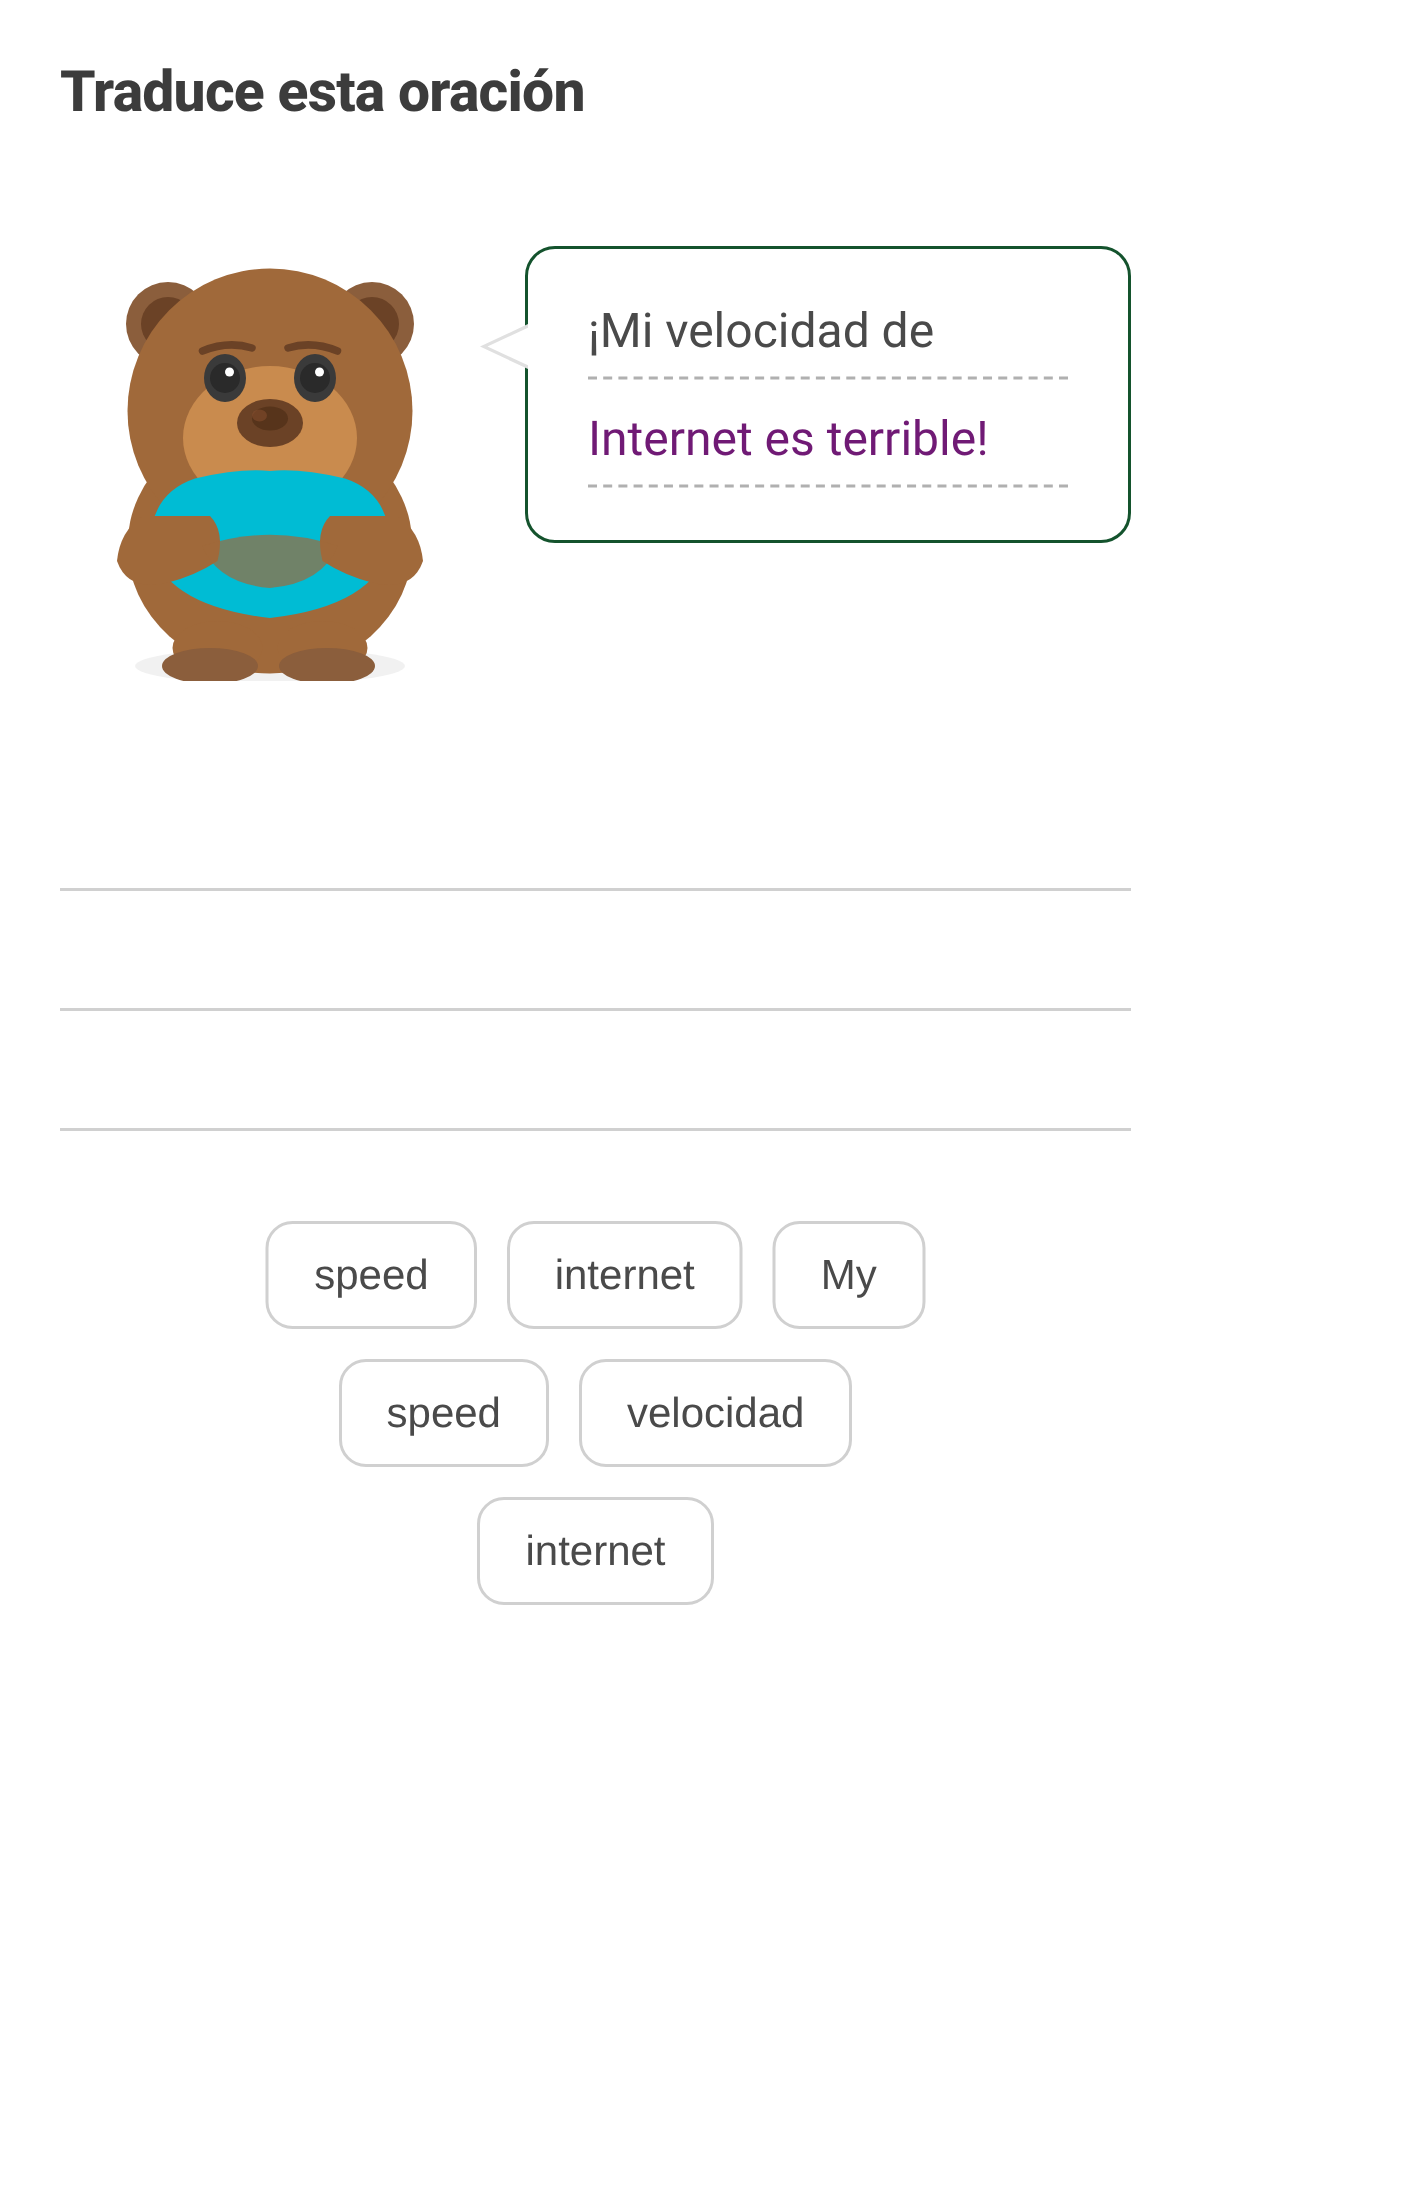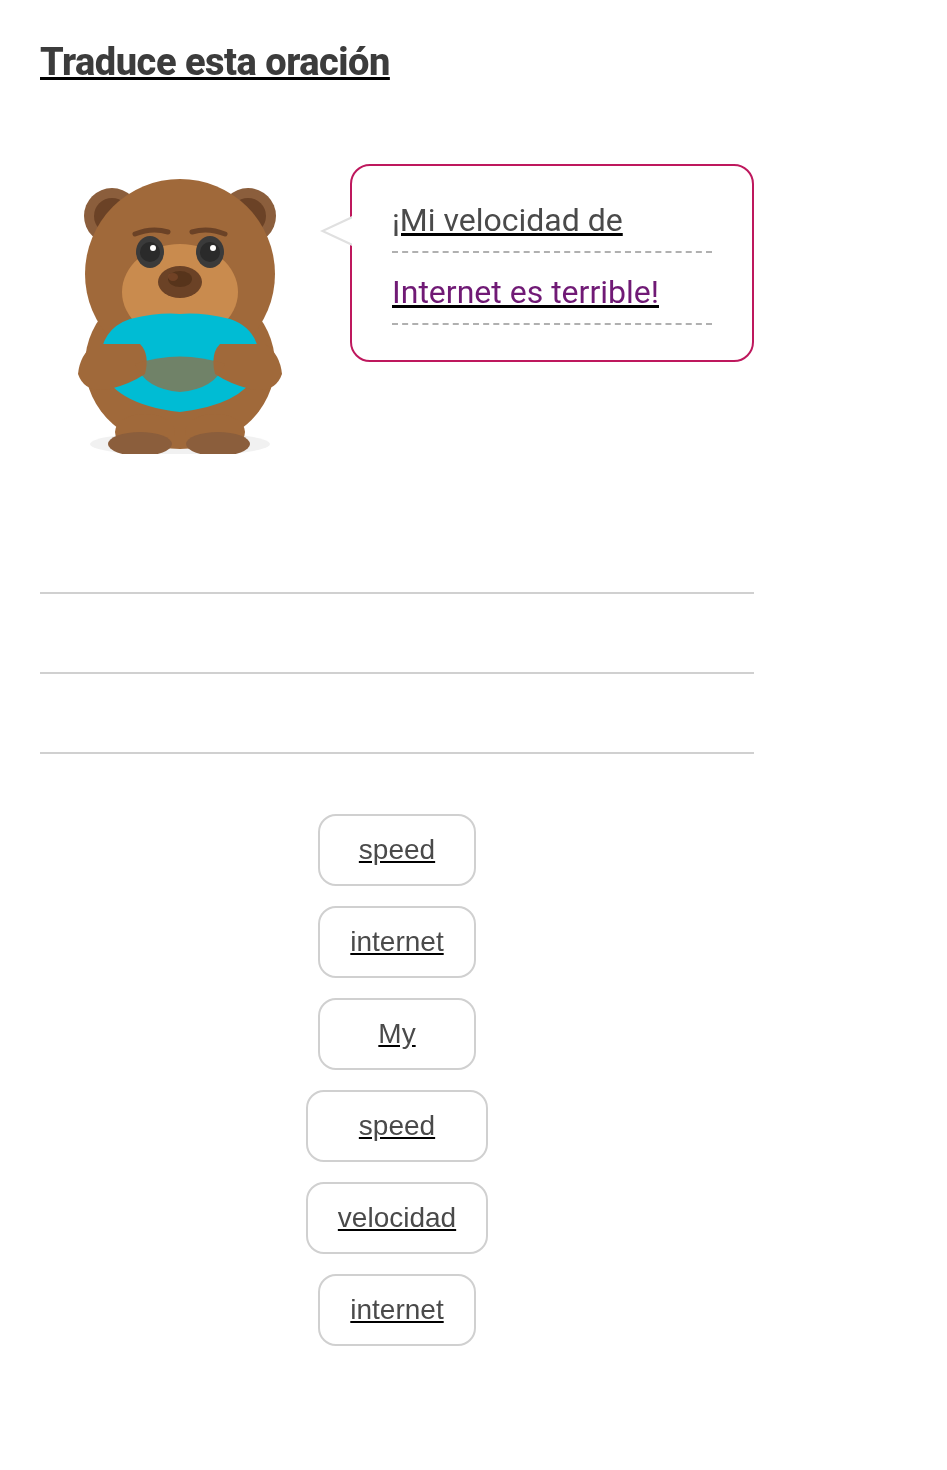--- a/index.html
+++ b/index.html
@@ -14,21 +14,20 @@
       width: 947px;
       min-height: 1470px;
       overflow-x: hidden;
     }
 
     .page-container {
       width: 794px;
       min-height: 1470px;
       padding: 40px 40px 60px 40px;
       background: #ffffff;
-      text-decoration: underline;
     }
 
     .page-title {
       font-size: 38px;
       font-weight: 800;
       color: #3c3c3c;
       margin-bottom: 50px;
       letter-spacing: -0.5px;
     }
 
@@ -48,21 +47,21 @@
 
     
     .bear-svg {
       width: 280px;
       height: 320px;
     }
 
     .speech-bubble {
       position: relative;
       background: #ffffff;
-      border: 2px solid #be185d;
+      border: 2px solid #14532d;
       border-radius: 20px;
       padding: 35px 40px;
       margin-top: 30px;
       margin-left: 10px;
       flex: 1;
       max-width: 450px;
     }
 
     .speech-bubble::before {
       content: '';
@@ -121,21 +120,20 @@
       flex-direction: column;
       align-items: center;
       gap: 20px;
     }
 
     .word-row {
       display: flex;
       justify-content: center;
       gap: 20px;
       flex-wrap: wrap;
-      flex-direction: column;
     }
 
     .word-chip {
       border: 2px solid #d0d0d0;
       border-radius: 18px;
       padding: 18px 30px;
       font-size: 28px;
       font-weight: 400;
       color: #4a4a4a;
       background: #ffffff;

